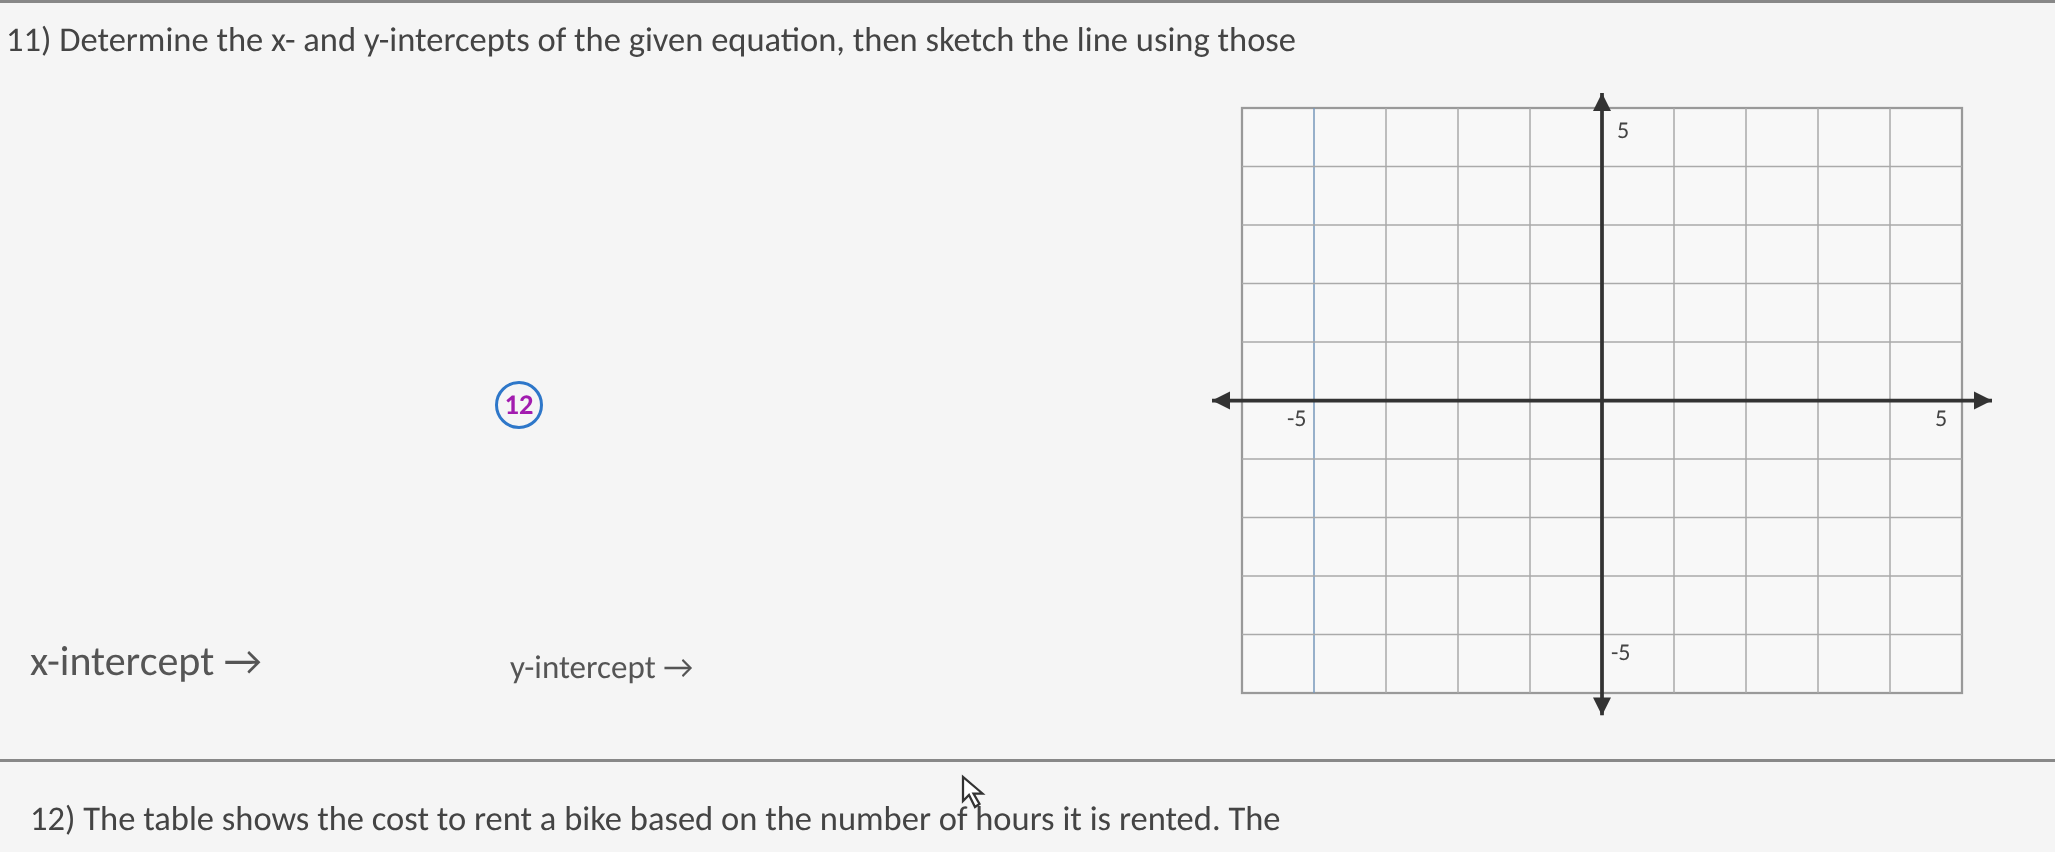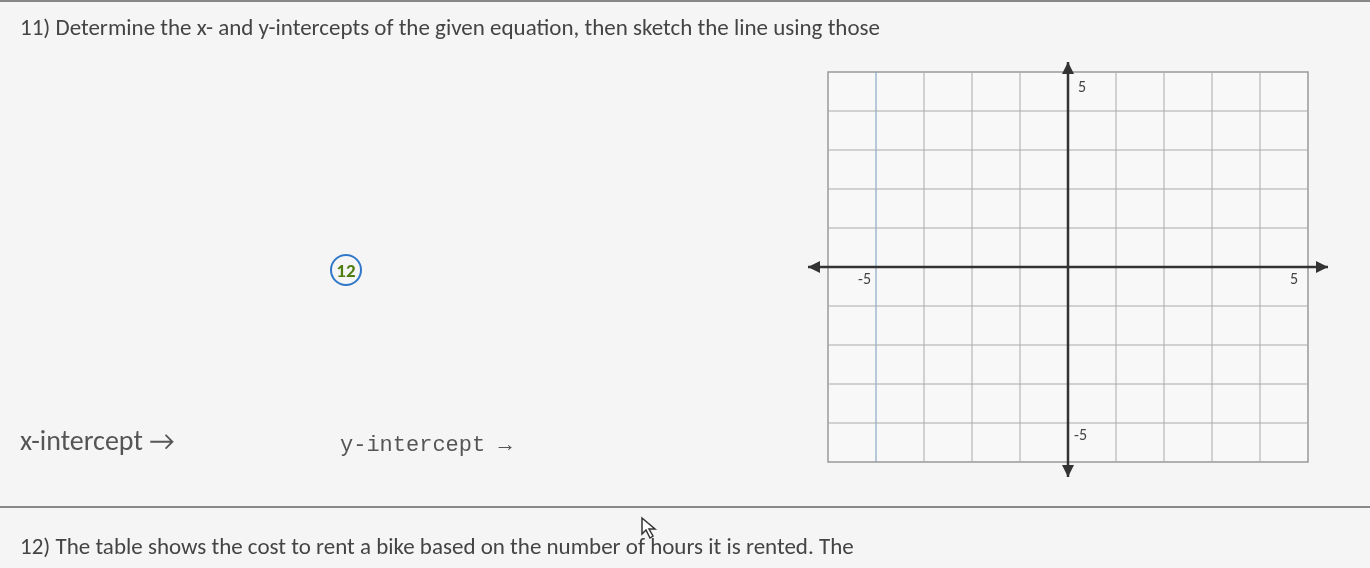--- a/index.html
+++ b/index.html
@@ -20,42 +20,42 @@
       height: 100%;
       position: relative;
     }
     .problem-11 {
       position: relative;
       border: 2px solid #888;
       border-left: none;
       border-right: none;
       width: 100%;
       height: 508px;
-      padding: 8px 20px;
+      padding: 8px 4px;
     }
     .problem-text {
       font-size: 23px;
       color: #444;
       line-height: 1.5;
       margin-bottom: 4px;
     }
     .equation {
       font-style: italic;
       font-family: 'Times New Roman', serif;
     }
     .answer-badge {
       position: absolute;
       display: inline-flex;
       align-items: center;
       justify-content: center;
       width: 32px;
       height: 32px;
       border: 2.5px solid #2e77c9;
       border-radius: 50%;
-      color: #4d7c0f;
+      color: #a21caf;
       font-size: 19px;
       font-weight: bold;
       background: transparent;
     }
     .badge-12 {
       top: 252px;
       left: 330px;
     }
     .intercept-labels {
       position: absolute;
@@ -63,21 +63,20 @@
       left: 20px;
       font-size: 28px;
       color: #555;
     }
     .intercept-y {
       position: absolute;
       bottom: 48px;
       left: 340px;
       font-size: 22px;
       color: #555;
-      font-family: Liberation Mono, monospace;
     }
     .graph-container {
       position: absolute;
       right: 32px;
       top: 60px;
       width: 540px;
       height: 415px;
     }
     .graph-svg {
       width: 100%;

